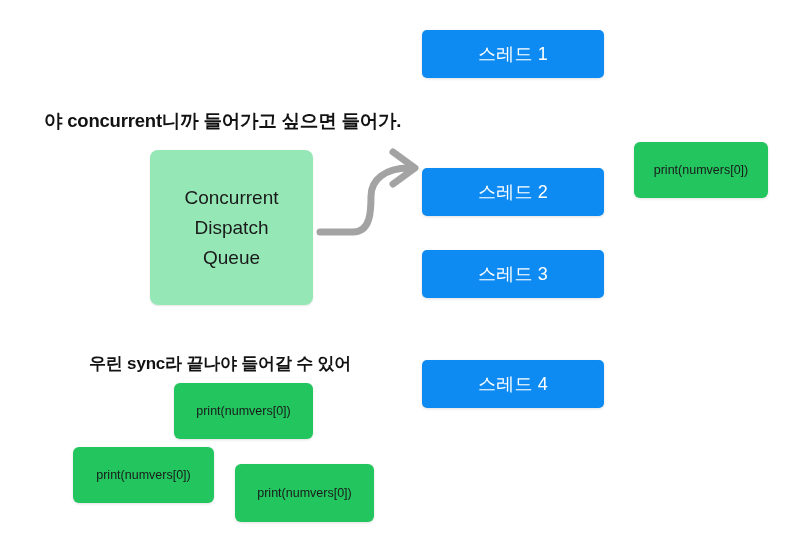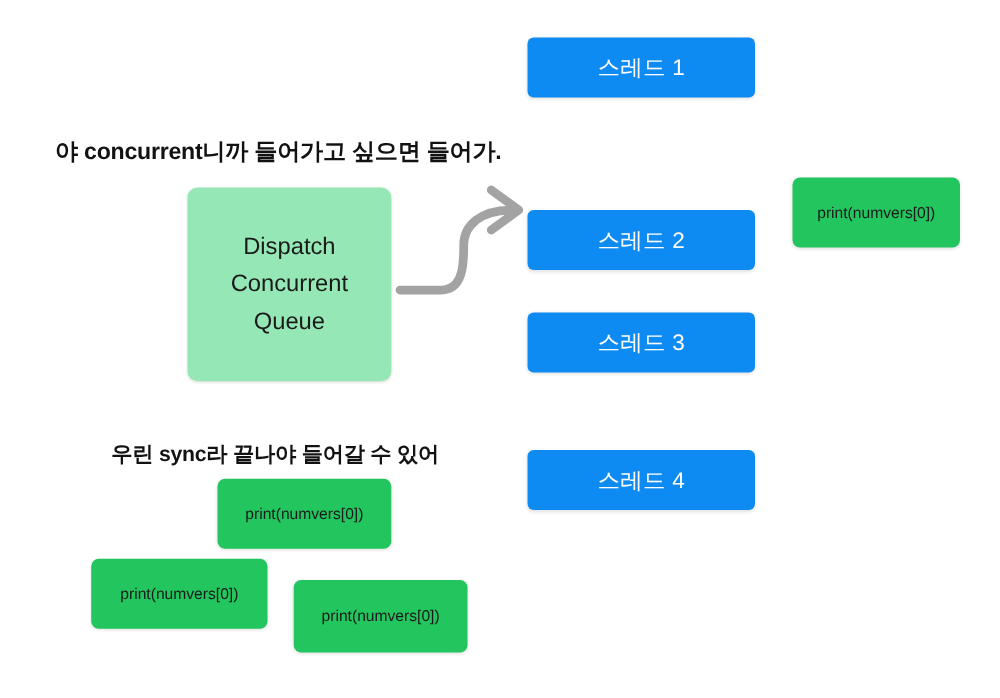--- a/index.html
+++ b/index.html
@@ -130,22 +130,22 @@
   }
 </style>
 </head>
 <body>
 
 <div id="canvas">
 
   <div class="caption" id="caption-concurrent">야 concurrent니까 들어가고 싶으면 들어가.</div>
 
   <div class="queue-box">
+    <span class="qline">Concurrent</span>
     <span class="qline">Dispatch</span>
-    <span class="qline">Concurrent</span>
     <span class="qline">Queue</span>
   </div>
 
   <svg id="arrow-svg" viewBox="0 0 130 100">
     <path d="M 15 82 L 48 82 C 66 82 66 60 66 46 C 66 30 80 18 104 18" fill="none" stroke="#A3A3A3" stroke-width="7" stroke-linecap="round" stroke-linejoin="round"></path>
     <path d="M 88 2 L 110 18 L 88 34" fill="none" stroke="#A3A3A3" stroke-width="7" stroke-linecap="round" stroke-linejoin="round"></path>
   </svg>
 
   <div class="thread-box" id="thread-1">
     <span>스레드 1</span>

